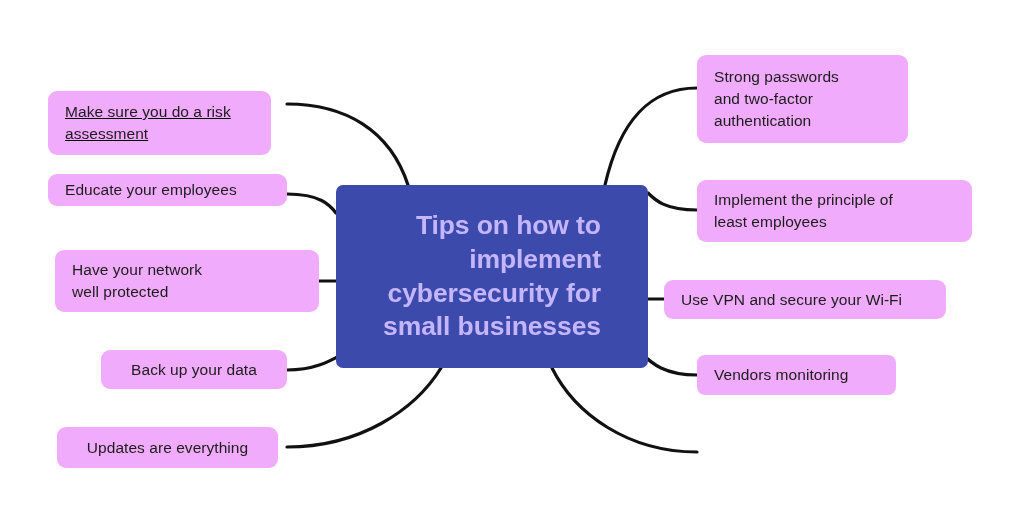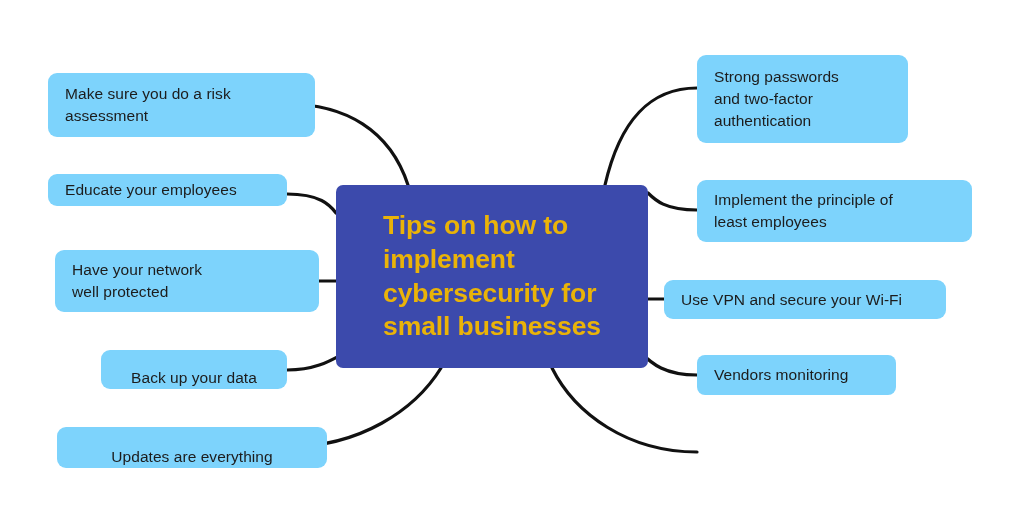--- a/index.html
+++ b/index.html
@@ -20,57 +20,57 @@
   #connectors {
     position: absolute;
     left: 0;
     top: 0;
     width: 1024px;
     height: 507px;
   }
   .node {
     position: absolute;
     box-sizing: border-box;
-    background: #7dd3fc;
+    background: #f0abfc;
     border-radius: 9px;
     display: flex;
     align-items: center;
     z-index: 2;
   }
   .node .label {
     font-size: 15.5px;
     line-height: 1.42;
     color: #1c1c1c;
     font-weight: 400;
     letter-spacing: 0.05px;
     white-space: pre-line;
   }
   .node.pad-left .label { padding-left: 17px; padding-right: 14px; }
-  .node.center-text { justify-content: center; align-items: flex-end; }
+  .node.center-text { justify-content: center; }
   .node.center-text .label { padding: 0 18px; }
 
   #central-topic {
     position: absolute;
     left: 336px;
     top: 185px;
     width: 312px;
     height: 183px;
     background: #3c4aac;
     border-radius: 7px;
     display: flex;
     align-items: center;
     justify-content: center;
     z-index: 3;
   }
   #central-topic .central-label {
-    color: #eab308;
+    color: #c4b5fd;
     font-size: 26.5px;
     line-height: 1.28;
     font-weight: 700;
-    text-align: left;
+    text-align: right;
     white-space: pre-line;
     letter-spacing: -0.1px;
     padding: 0 10px;
   }
 </style>
 </head>
 <body>
 
 <div id="canvas">
 
@@ -91,39 +91,39 @@
     </g>
   </svg>
 
   <div id="central-topic">
     <div class="central-label">Tips on how to
 implement
 cybersecurity for
 small businesses</div>
   </div>
 
-  <div class="node pad-left" style="left:48px; top:73px; width:267px; height:64px;">
+  <div class="node pad-left" style="left:48px; top:91px; width:223px; height:64px;text-decoration:underline;">
     <span class="label">Make sure you do a risk
 assessment</span>
   </div>
 
   <div class="node pad-left" style="left:48px; top:174px; width:239px; height:32px;">
     <span class="label">Educate your employees</span>
   </div>
 
   <div class="node pad-left" style="left:55px; top:250px; width:264px; height:62px;align-items:center;">
     <span class="label">Have your network
 well protected</span>
   </div>
 
   <div class="node center-text" style="left:101px; top:350px; width:186px; height:39px;">
     <span class="label">Back up your data</span>
   </div>
 
-  <div class="node center-text" style="left:57px; top:427px; width:270px; height:41px;">
+  <div class="node center-text" style="left:57px; top:427px; width:221px; height:41px;">
     <span class="label">Updates are everything</span>
   </div>
 
   <div class="node pad-left" style="left:697px; top:55px; width:211px; height:88px;">
     <span class="label">Strong passwords
 and two-factor
 authentication</span>
   </div>
 
   <div class="node pad-left" style="left:697px; top:180px; width:275px; height:62px;">

